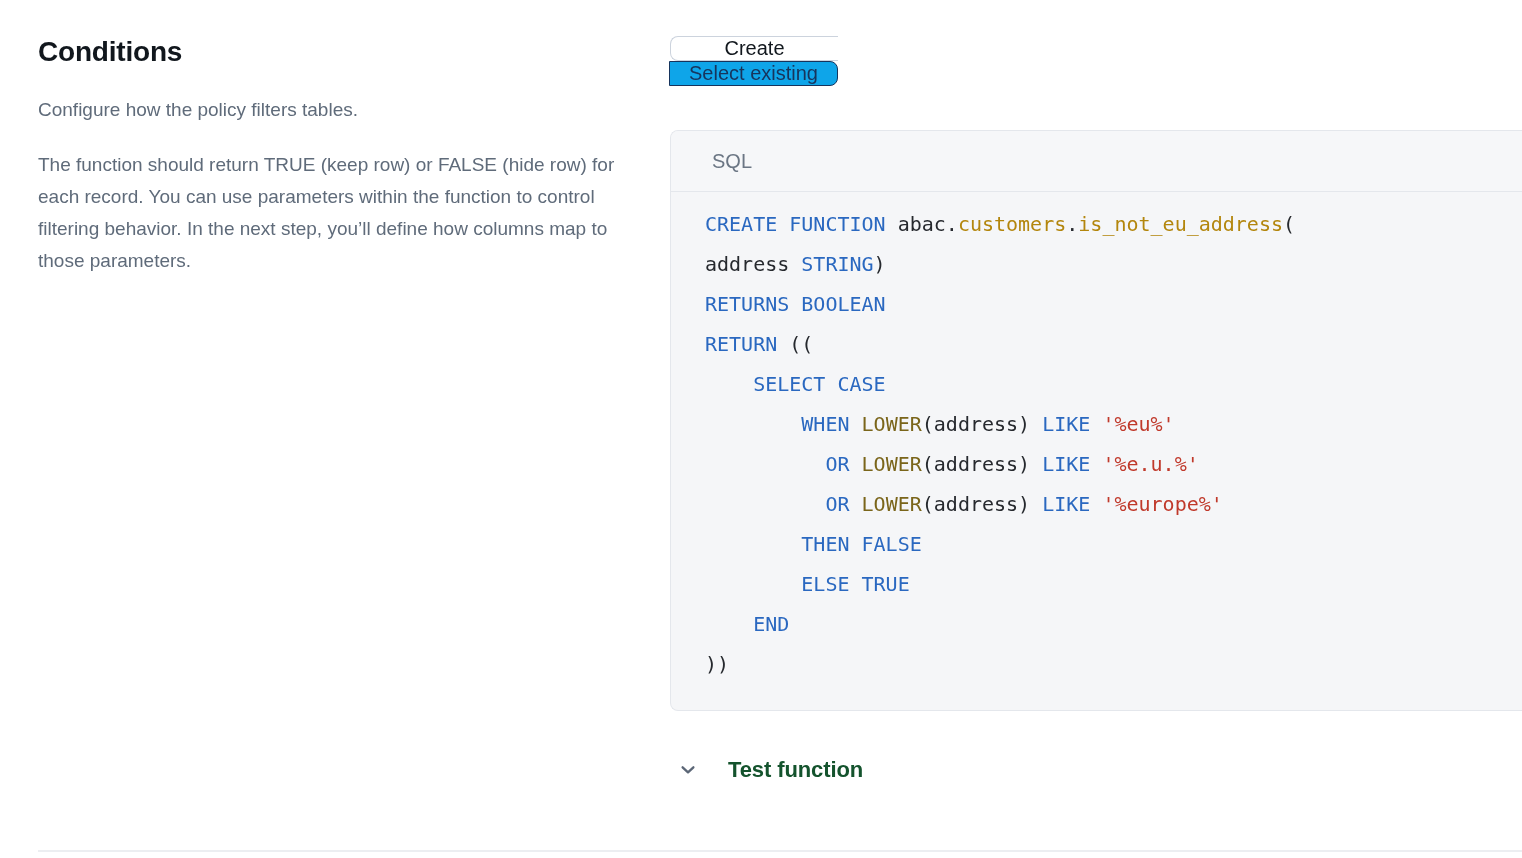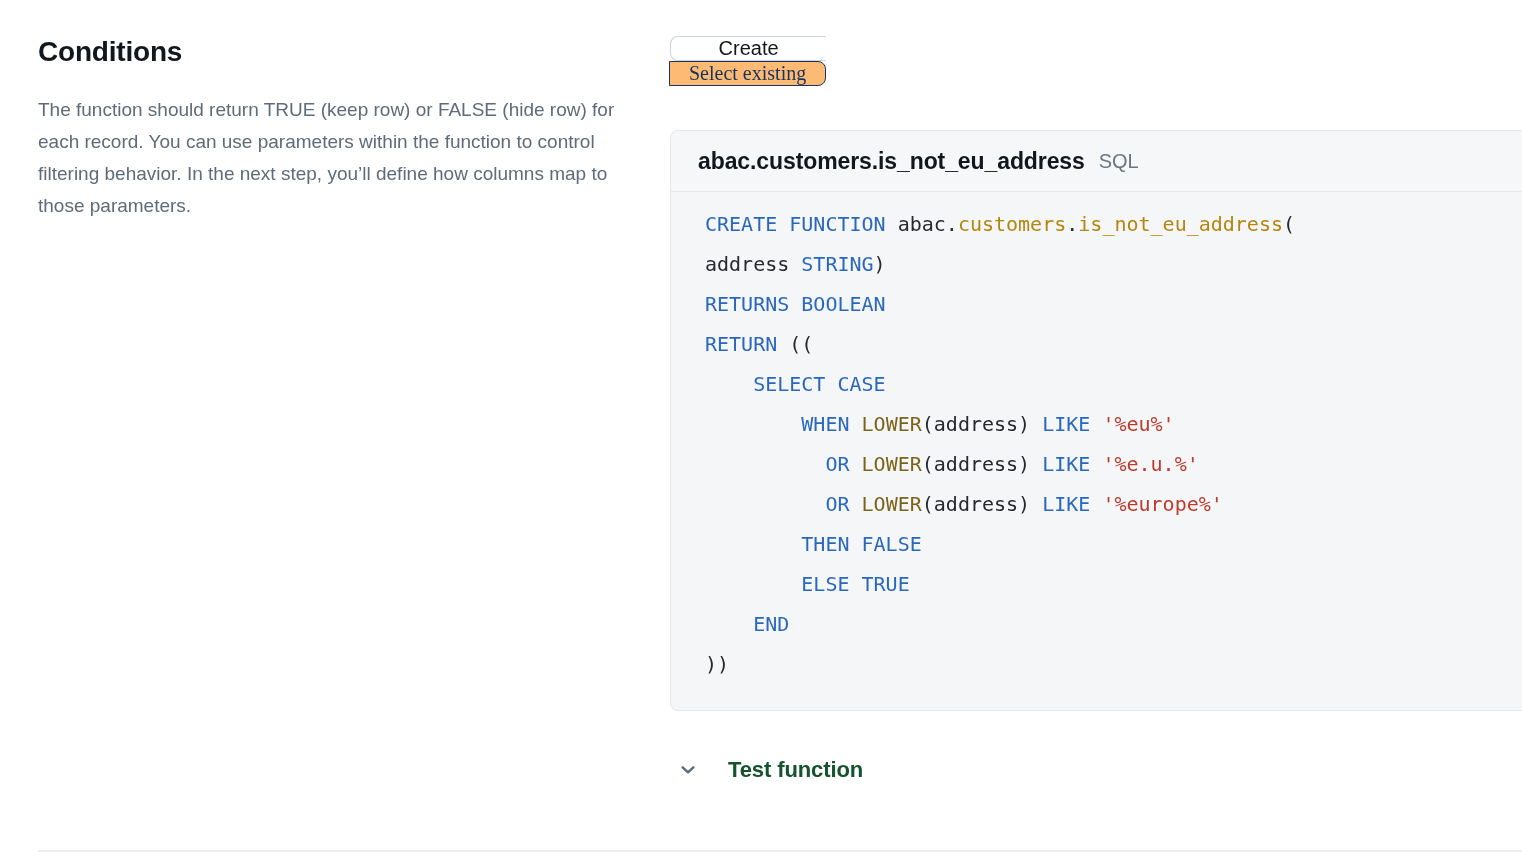--- a/index.html
+++ b/index.html
@@ -70,27 +70,26 @@
     box-sizing: border-box;
   }
   .seg-btn.first {
     border-radius: 8px 0 0 8px;
     border-right: none;
   }
   .seg-btn.last {
     border-radius: 0 8px 8px 0;
   }
   .seg-btn.active {
-    background: #fdba74;
+    background: #0ea5e9;
     border: 1.6px solid #17345c;
     color: #17345c;
     border-radius: 0 8px 8px 0;
     z-index: 2;
     margin-left: -1px;
-    font-family: Liberation Serif, serif;
   }
 
   
   .code-card {
     position: absolute;
     left: 0;
     top: 94px;
     right: -30px;
     background: #f5f6f8;
     border: 1px solid #e4e7ec;
@@ -171,35 +170,35 @@
     top: 850px;
     height: 2px;
     background: #eceef1;
   }
 </style>
 </head>
 <body>
 
 <div class="left-col">
   <h1 class="page-title">Conditions</h1>
+  <p class="desc">Configure how the policy filters tables.</p>
   <p class="desc second">The function should return TRUE (keep row) or FALSE (hide row) for each record. You can use parameters within the function to control filtering behavior. In the next step, you’ll define how columns map to those parameters.</p>
 </div>
 
 <div class="right-col">
 
   
   <div class="segmented">
     <button class="seg-btn first">Create</button>
     <button class="seg-btn last active">Select existing</button>
   </div>
 
   
   <div class="code-card">
     <div class="code-header">
-      <span class="fn-name">abac.customers.is_not_eu_address</span>
       <span class="lang">SQL</span>
     </div>
     <div class="code-body" id="code-body"><div class="code-line"><span class="tok-kw">CREATE FUNCTION </span><span class="tok-id">abac</span><span class="tok-punc">.</span><span class="tok-sch">customers</span><span class="tok-punc">.</span><span class="tok-sch">is_not_eu_address</span><span class="tok-punc">(</span></div><div class="code-line"><span class="tok-id">address </span><span class="tok-kw">STRING</span><span class="tok-punc">)</span></div><div class="code-line"><span class="tok-kw">RETURNS BOOLEAN</span></div><div class="code-line"><span class="tok-kw">RETURN </span><span class="tok-punc">((</span></div><div class="code-line"><span class="tok-kw">    SELECT CASE</span></div><div class="code-line"><span class="tok-kw">        WHEN </span><span class="tok-fn">LOWER</span><span class="tok-punc">(address) </span><span class="tok-kw">LIKE </span><span class="tok-str">'%eu%'</span></div><div class="code-line"><span class="tok-kw">          OR </span><span class="tok-fn">LOWER</span><span class="tok-punc">(address) </span><span class="tok-kw">LIKE </span><span class="tok-str">'%e.u.%'</span></div><div class="code-line"><span class="tok-kw">          OR </span><span class="tok-fn">LOWER</span><span class="tok-punc">(address) </span><span class="tok-kw">LIKE </span><span class="tok-str">'%europe%'</span></div><div class="code-line"><span class="tok-kw">        THEN FALSE</span></div><div class="code-line"><span class="tok-kw">        ELSE TRUE</span></div><div class="code-line"><span class="tok-kw">    END</span></div><div class="code-line"><span class="tok-punc">))</span></div></div>
   </div>
 
   
   <div class="test-fn">
     <span class="chevron">
       <svg width="20" height="20" viewBox="0 0 20 20" aria-hidden="true">
         <path d="M4.6 7.3 L10 12.4 L15.4 7.3" fill="none" stroke="#5b6676" stroke-width="2.3" stroke-linecap="round" stroke-linejoin="round"></path>

